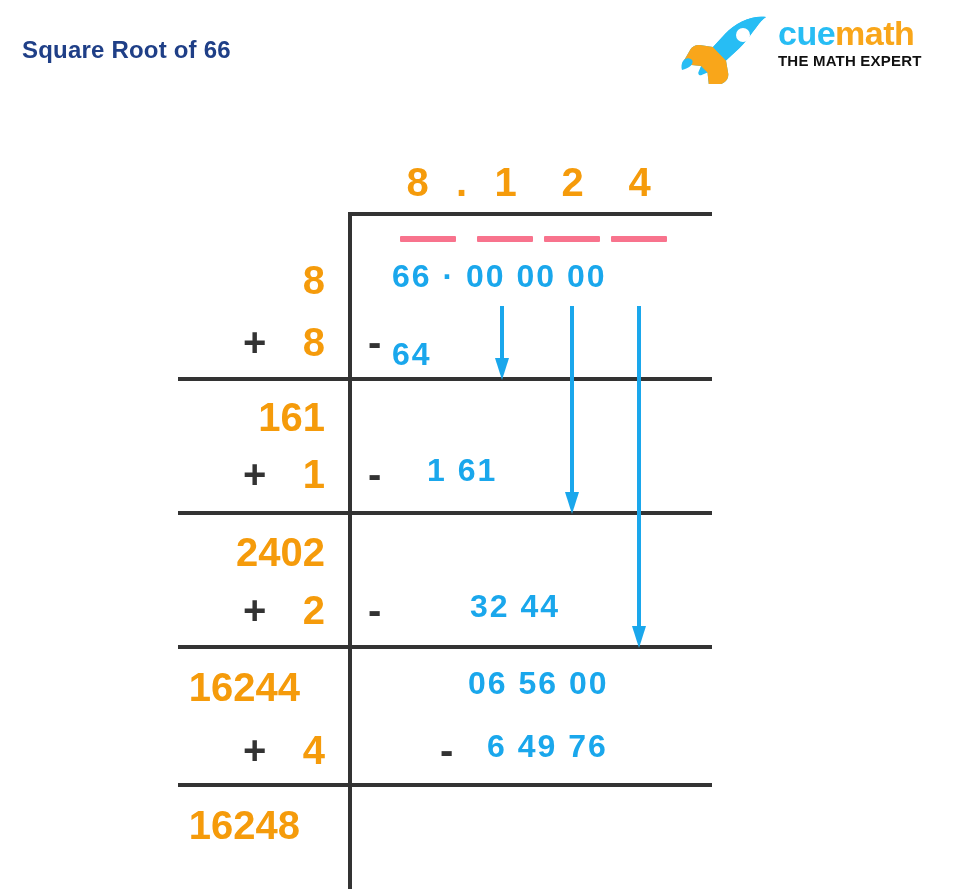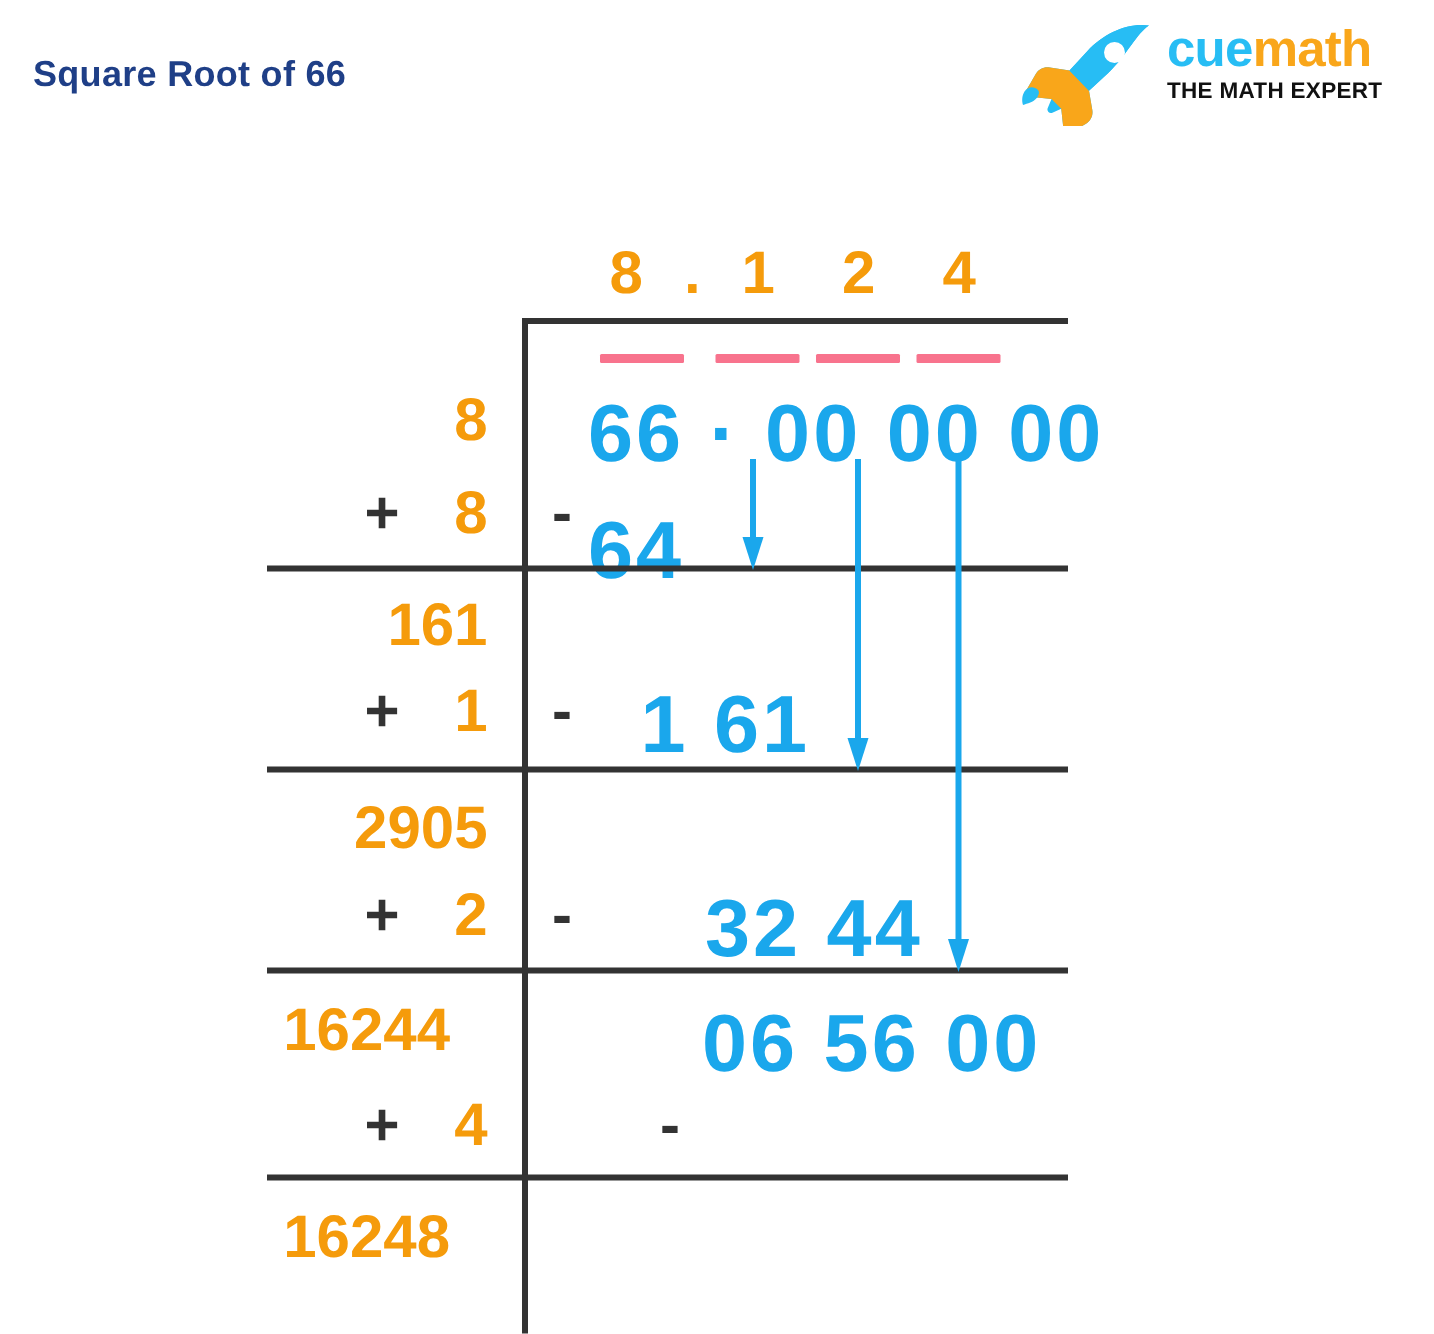--- a/index.html
+++ b/index.html
@@ -99,21 +99,21 @@
 
   .vinculum {
     position: absolute;
     height: 6px;
     background: #f8738d;
     border-radius: 1px;
   }
 
   .num {
     position: absolute;
-    font-size: 54px;
+    font-size: 32px;
     font-weight: bold;
     white-space: pre;
   }
   .blue { color: #1aa7ec; }
   .orange { color: #f59b0b; }
 
   .left-col {
     position: absolute;
     width: 160px;
     text-align: right;
@@ -192,35 +192,36 @@
 
   <div class="left-col" style="left:165px;top:395px;">161</div>
   <div class="plus-sign" style="left:243px;top:452px;">+</div>
   <div class="left-col" style="left:165px;top:452px;">1</div>
 
   <div class="minus-sign" style="left:368px;top:452px;">-</div>
   <div class="num blue" style="left:427px;top:452px;letter-spacing:2px;">1 61</div>
 
   <div class="rule h-rule" style="left:178px;top:511px;width:534px;"></div>
 
-  <div class="left-col" style="left:165px;top:530px;">2905</div>
+  <div class="left-col" style="left:165px;top:530px;">2402</div>
   <div class="plus-sign" style="left:243px;top:588px;">+</div>
   <div class="left-col" style="left:165px;top:588px;">2</div>
 
   <div class="minus-sign" style="left:368px;top:588px;">-</div>
   <div class="num blue" style="left:470px;top:588px;letter-spacing:2px;">32 44</div>
 
   <div class="rule h-rule" style="left:178px;top:645px;width:534px;"></div>
 
   <div class="left-col" style="left:140px;top:665px;">16244</div>
   <div class="plus-sign" style="left:243px;top:728px;">+</div>
   <div class="left-col" style="left:165px;top:728px;">4</div>
 
   <div class="num blue" style="left:468px;top:665px;letter-spacing:2px;">06 56 00</div>
   <div class="minus-sign" style="left:440px;top:728px;">-</div>
+  <div class="num blue" style="left:487px;top:728px;letter-spacing:2px;">6 49 76</div>
 
   <div class="rule h-rule" style="left:178px;top:783px;width:534px;"></div>
 
   <div class="left-col" style="left:140px;top:803px;">16248</div>
 
   <svg class="arrow" style="left:492px;top:306px;height:74px;" viewBox="0 0 20 74" xmlns="http://www.w3.org/2000/svg">
     <line x1="10" y1="0" x2="10" y2="62" stroke="#1aa7ec" stroke-width="4"></line>
     <polygon points="10,74 3,52 17,52" fill="#1aa7ec"></polygon>
   </svg>
 

